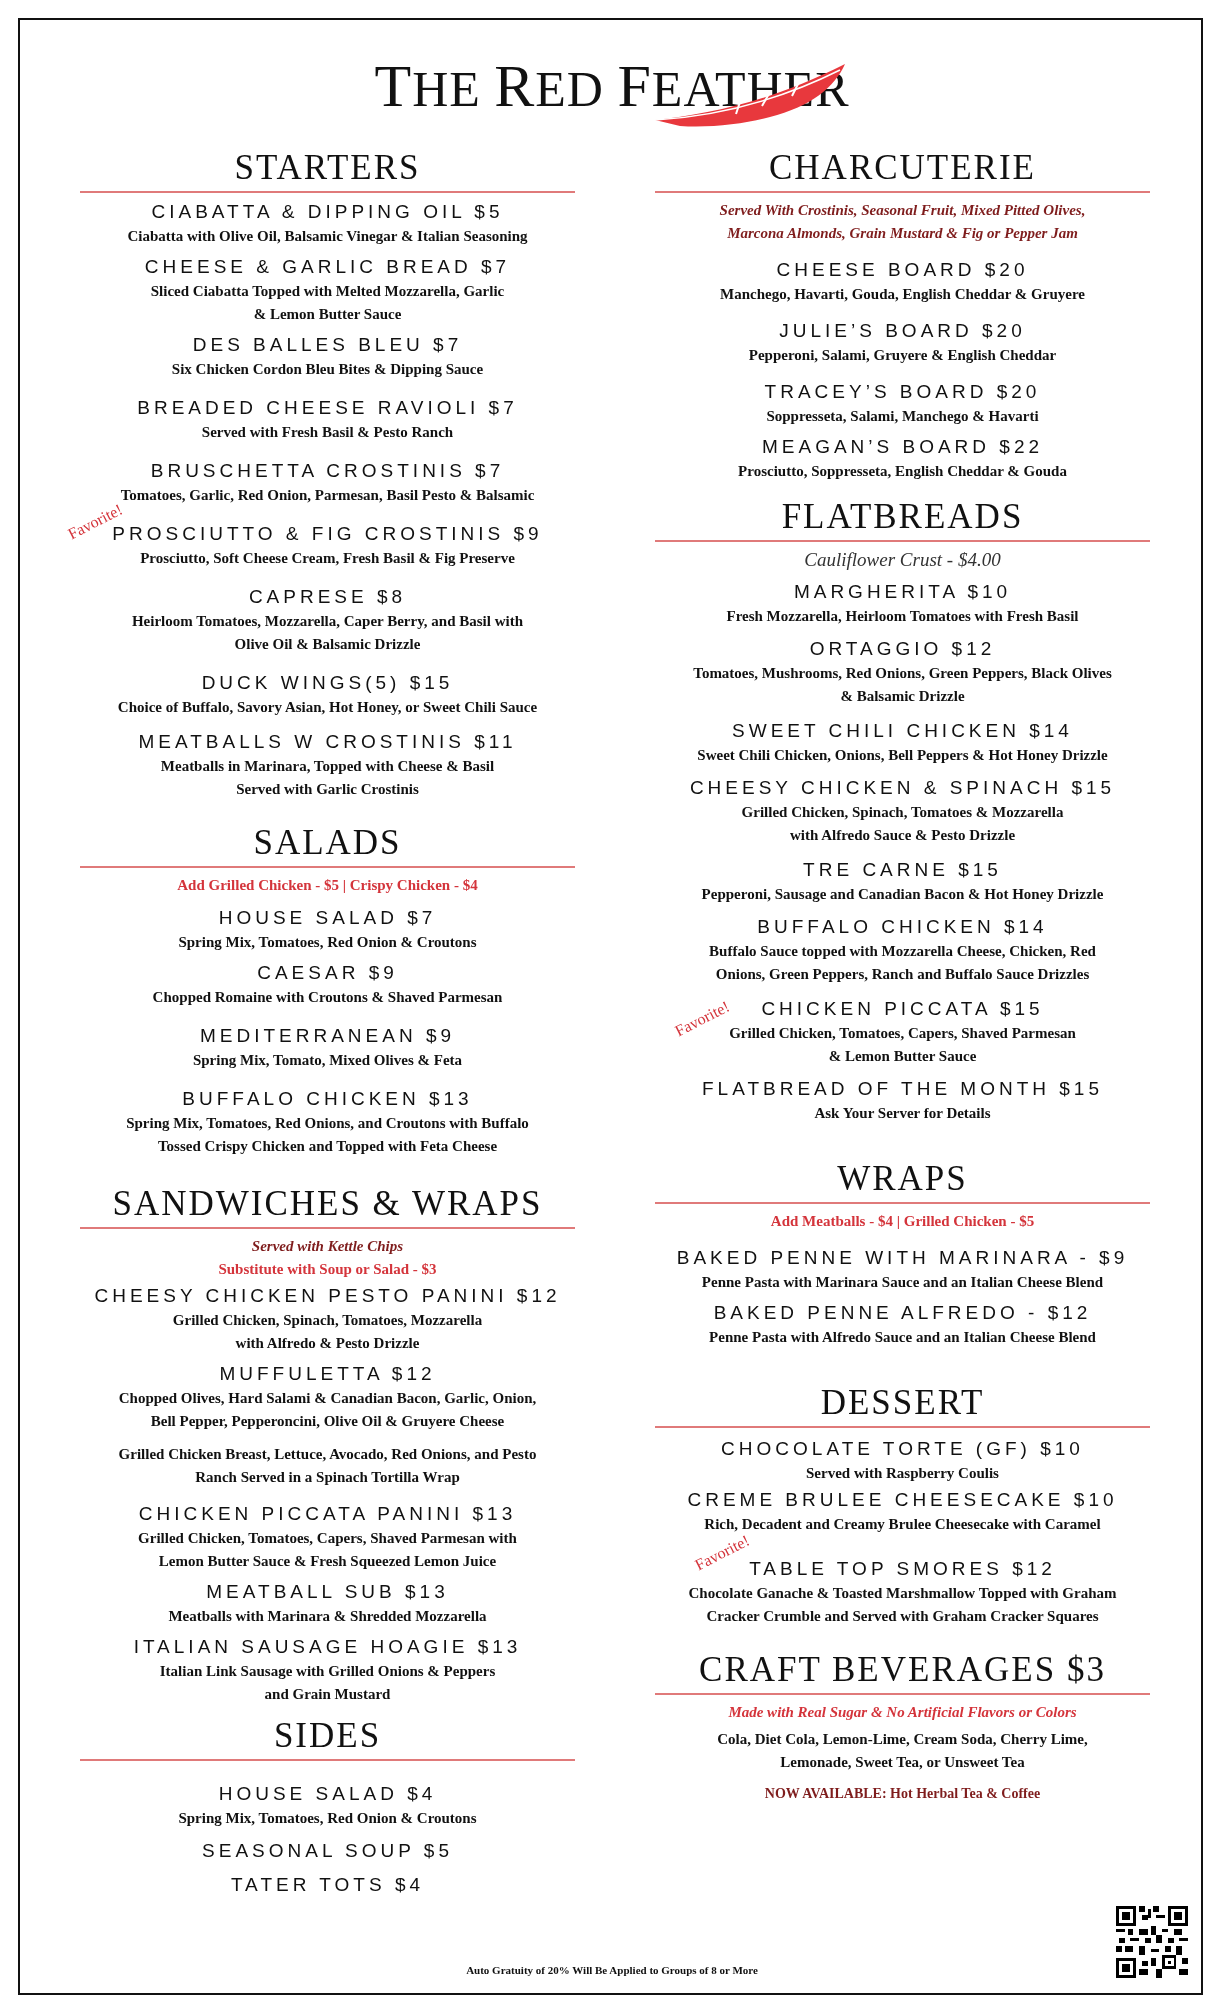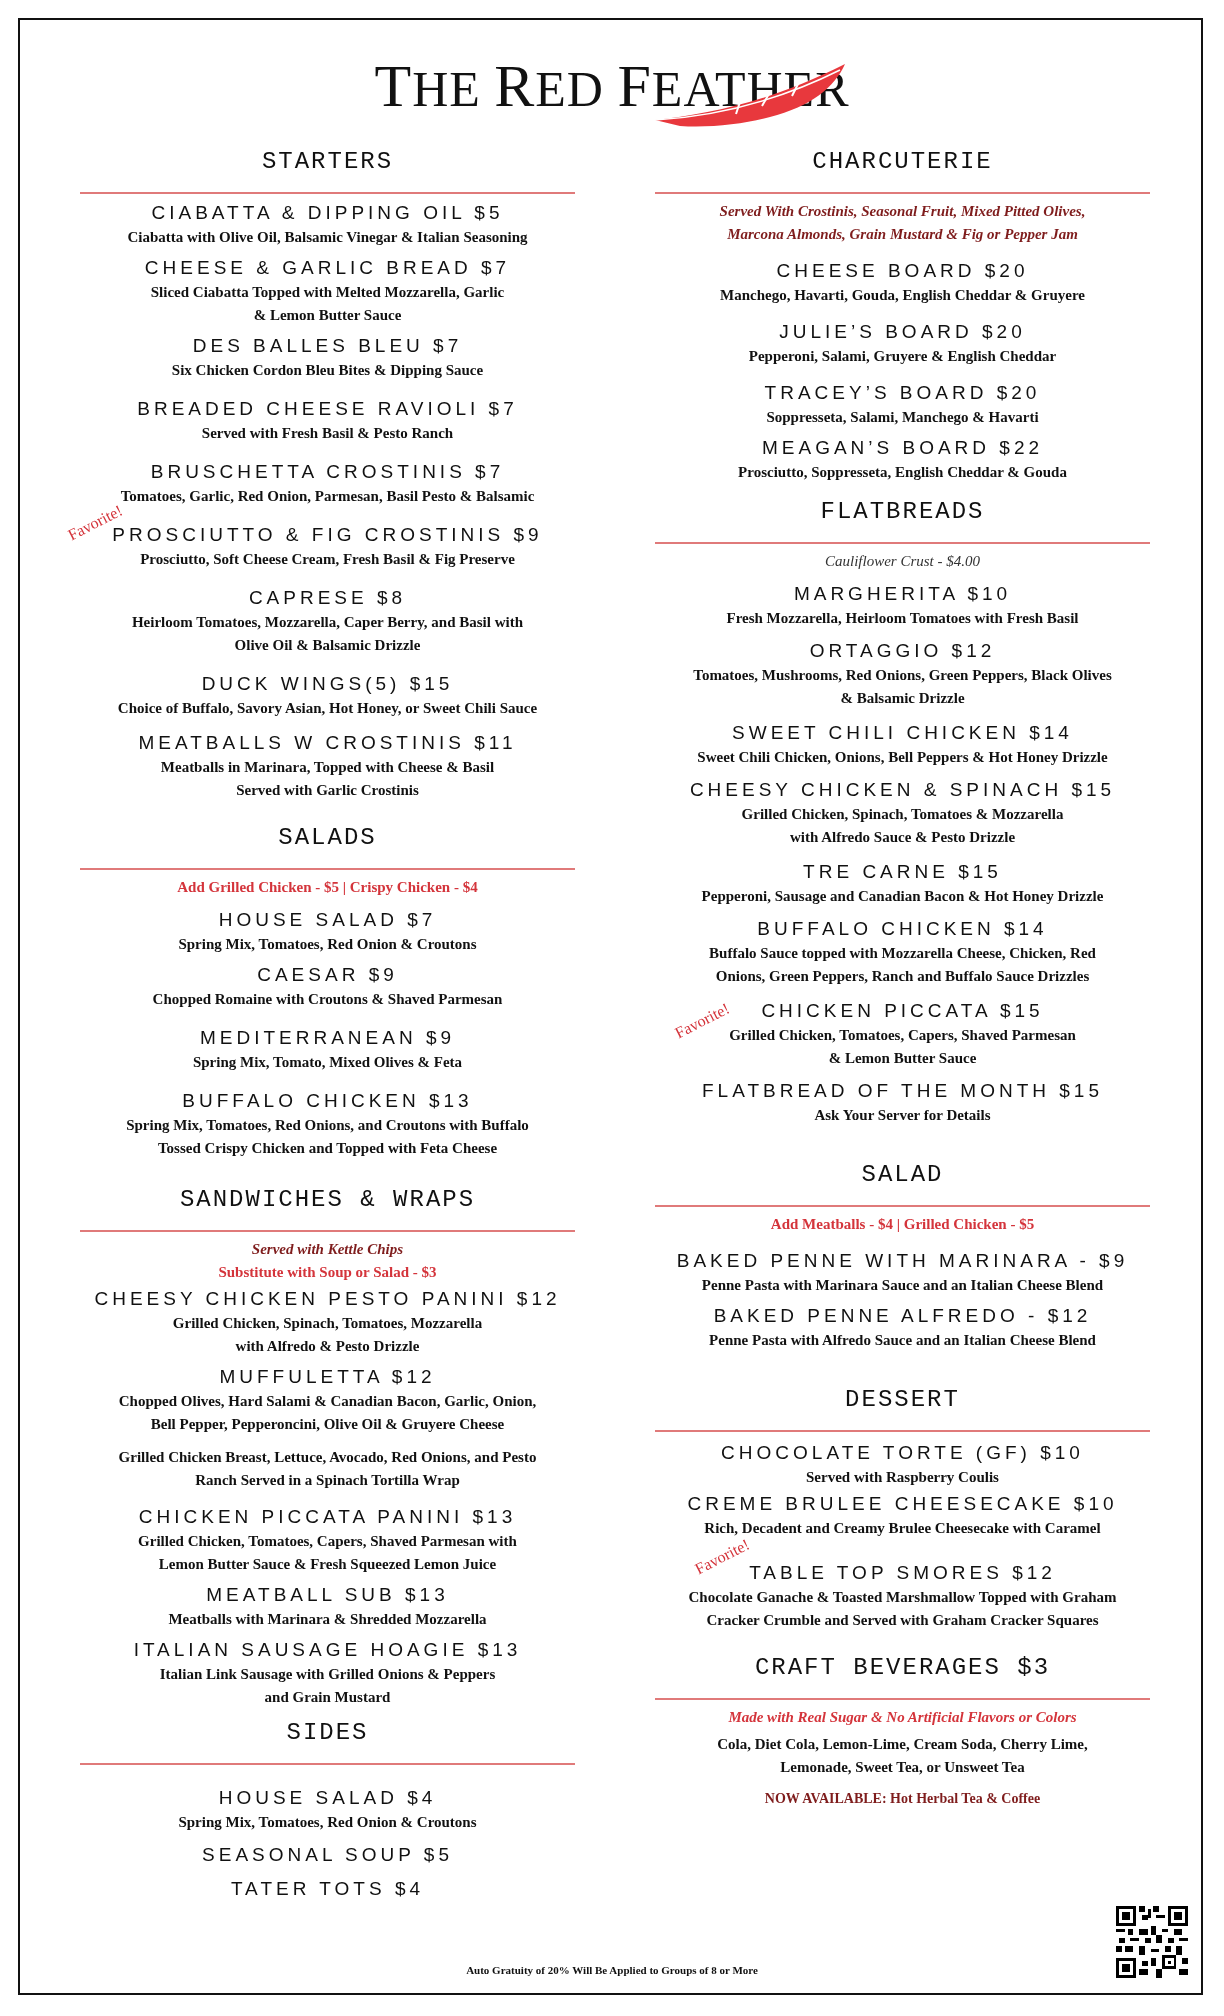--- a/index.html
+++ b/index.html
@@ -15,31 +15,31 @@
   }
   .brand .cap { font-size: 60px; }
   .feather { position: absolute; left: 650px; top: 62px; width: 200px; height: 70px; }
 
   .col { position: absolute; top: 150px; }
   .col.left { left: 80px; width: 495px; }
   .col.right { left: 655px; width: 495px; }
 
   .section { text-align: center; }
   .sec-title {
-    font-family: Liberation Mono, monospace;
-    font-size: 24px; letter-spacing: 2px; line-height: 1; color: #111;
-    padding-bottom: 18px; border-bottom: 2px solid #e07a7a; margin: 0 0 6px 0;
+    font-family: Liberation Serif, serif;
+    font-size: 35px; letter-spacing: 2px; line-height: 1; color: #111;
+    padding-bottom: 6px; border-bottom: 2px solid #e07a7a; margin: 0 0 6px 0;
   }
   .note {
     font-family: "Liberation Serif", "DejaVu Serif", serif;
     font-size: 15px; font-weight: bold; line-height: 23px; color: #7f1d1d;
   }
   .note.italic { font-style: italic; }
   .note.red { color: #d4343b; }
-  .note.light { font-weight: normal; color: #333; font-size: 15px; }
+  .note.light { font-weight: normal; color: #333; font-size: 19px; }
   .item { position: relative; margin-top: 6px; }
   .item-name {
     font-family: "Liberation Sans", "DejaVu Sans", sans-serif;
     font-size: 19px; letter-spacing: 4px; line-height: 26px; color: #111;
   }
   .item-desc {
     font-family: "Liberation Serif", "DejaVu Serif", serif;
     font-size: 15px; font-weight: bold; line-height: 23px; color: #111;
     white-space: pre-line;
   }
@@ -242,21 +242,21 @@
         <div class="item-desc">Grilled Chicken, Tomatoes, Capers, Shaved Parmesan
 &amp; Lemon Butter Sauce</div>
       </div>
     <div class="item" style="margin-top:8px">
         <div class="item-name">FLATBREAD OF THE MONTH $15</div>
         <div class="item-desc">Ask Your Server for Details</div>
       </div>
   </div>
 
   <div class="section" style="margin-top:36px">
-    <div class="sec-title">SALAD</div>
+    <div class="sec-title">WRAPS</div>
     <div class="note red">Add Meatballs - $4 | Grilled Chicken - $5</div>
     <div class="item" style="margin-top:12px">
         <div class="item-name">BAKED PENNE WITH MARINARA - $9</div>
         <div class="item-desc">Penne Pasta with Marinara Sauce and an Italian Cheese Blend</div>
       </div>
     <div class="item">
         <div class="item-name">BAKED PENNE ALFREDO - $12</div>
         <div class="item-desc">Penne Pasta with Alfredo Sauce and an Italian Cheese Blend</div>
       </div>
   </div>

